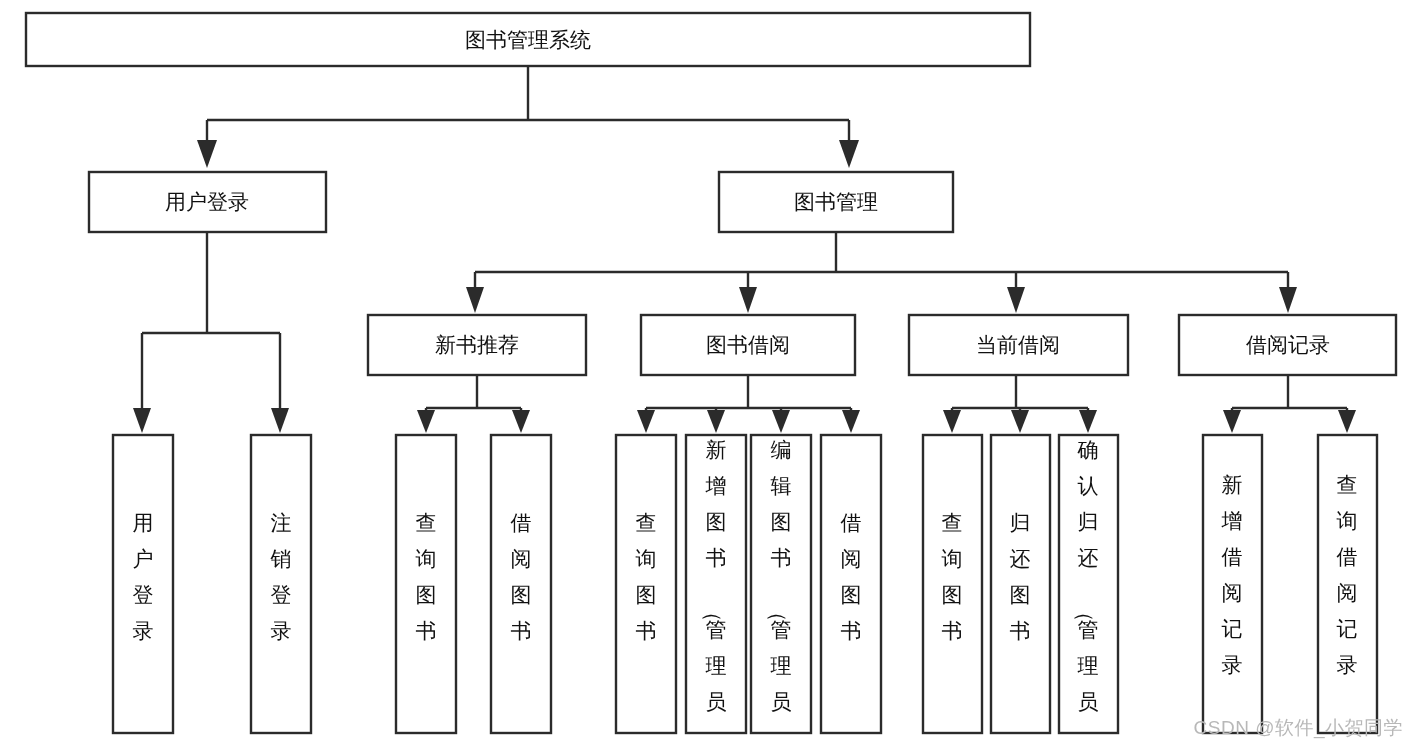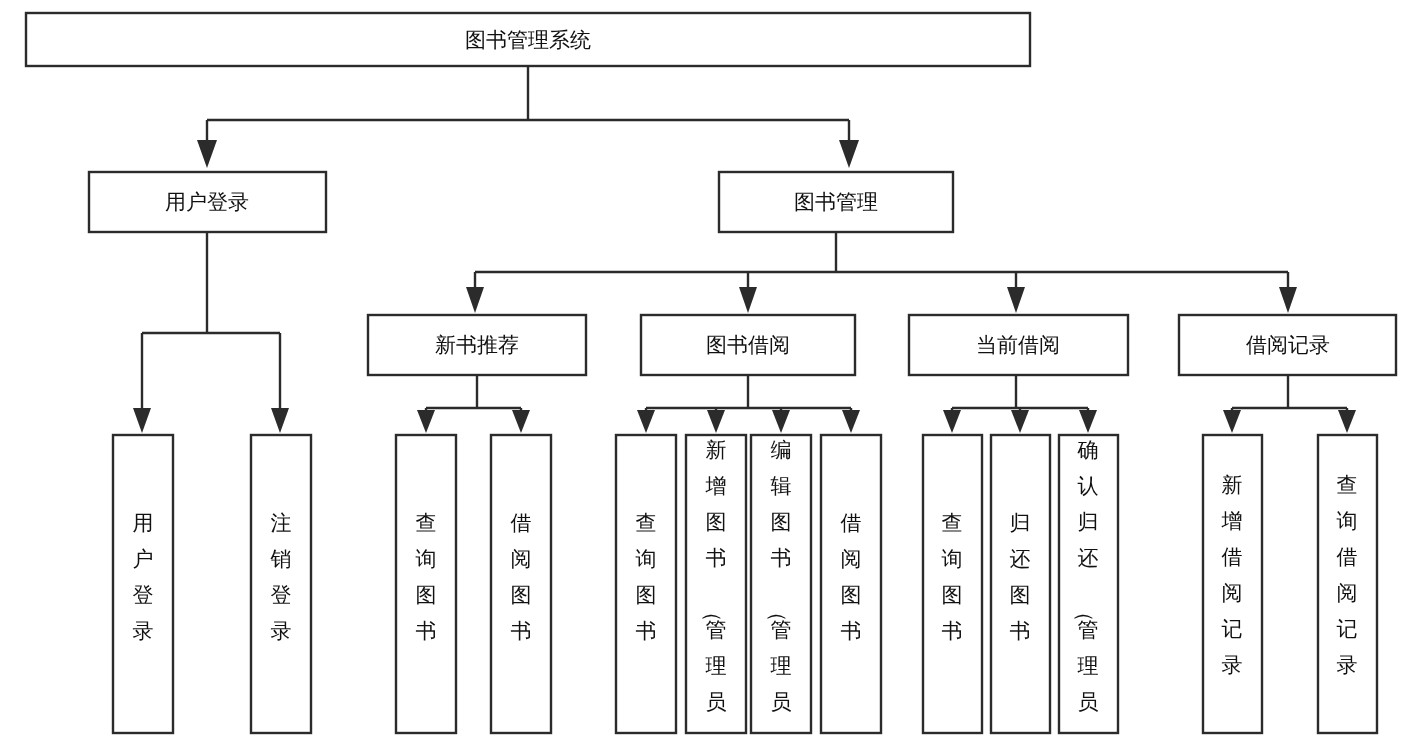--- a/index.html
+++ b/index.html
@@ -213,13 +213,14 @@
         <rect class="node-box" x="1195" y="435" width="59" height="298"></rect>
         <text class="leaf-label" x="1224" y="492"><tspan x="1224" y="492">新</tspan><tspan x="1224" y="528">增</tspan><tspan x="1224" y="564">借</tspan><tspan x="1224" y="600">阅</tspan><tspan x="1224" y="636">记</tspan><tspan x="1224" y="672">录</tspan></text>
       </g>
       <g>
         <rect class="node-box" x="1310" y="435" width="59" height="298"></rect>
         <text class="leaf-label" x="1339" y="492"><tspan x="1339" y="492">查</tspan><tspan x="1339" y="528">询</tspan><tspan x="1339" y="564">借</tspan><tspan x="1339" y="600">阅</tspan><tspan x="1339" y="636">记</tspan><tspan x="1339" y="672">录</tspan></text>
       </g>
     </g>
   </svg>
 
+  <div class="watermark">CSDN @软件_小贺同学</div>
 </div>
 
 </body></html>

